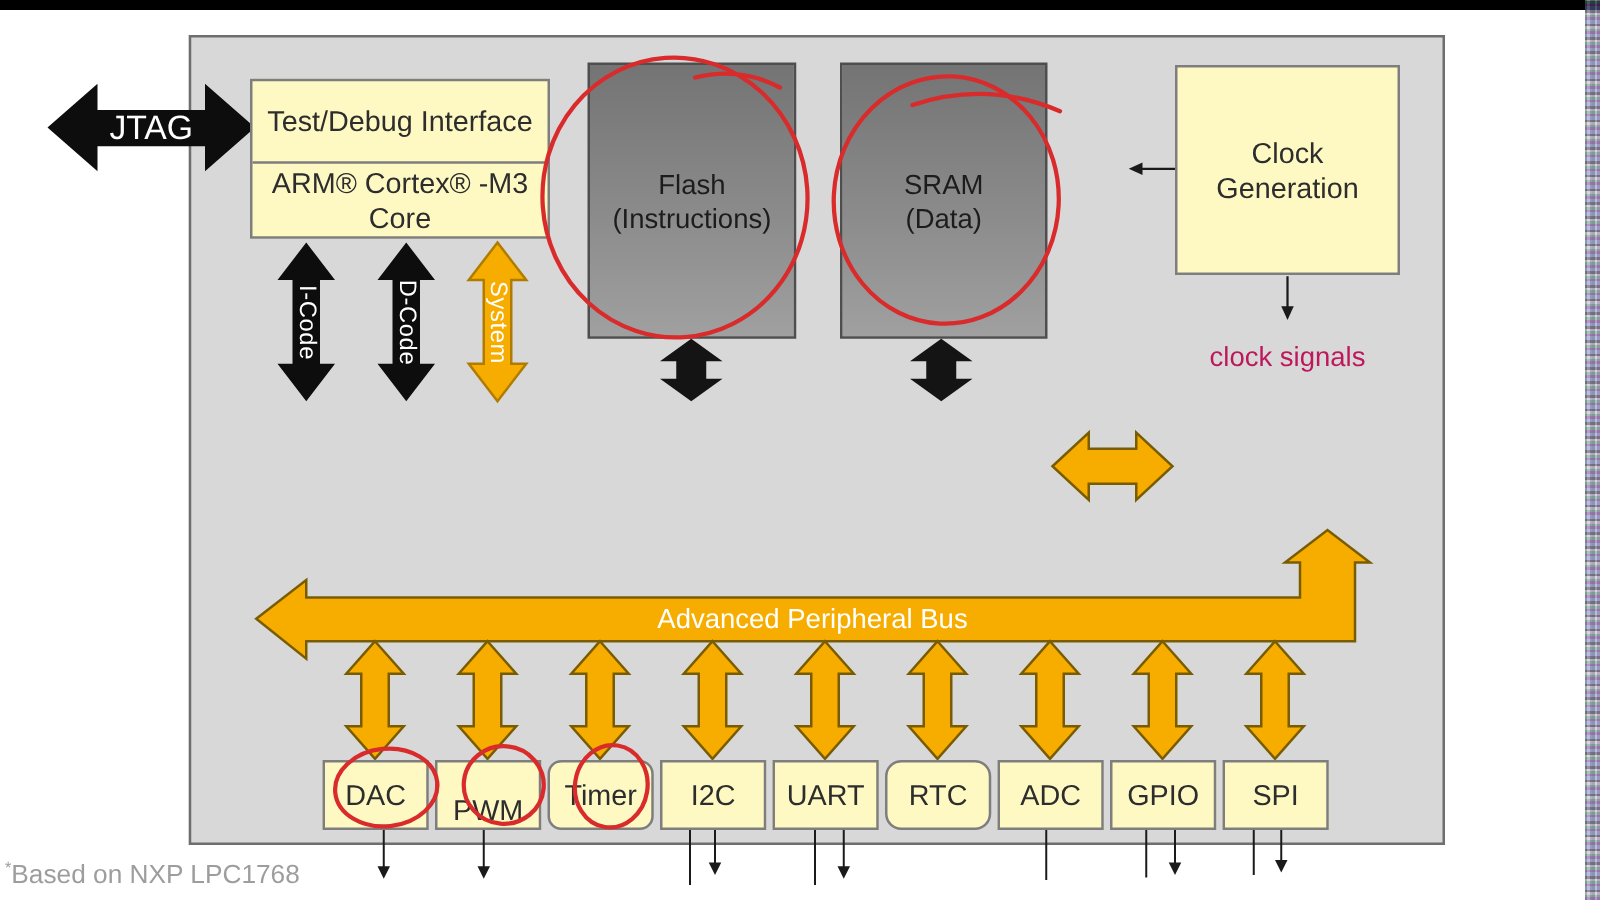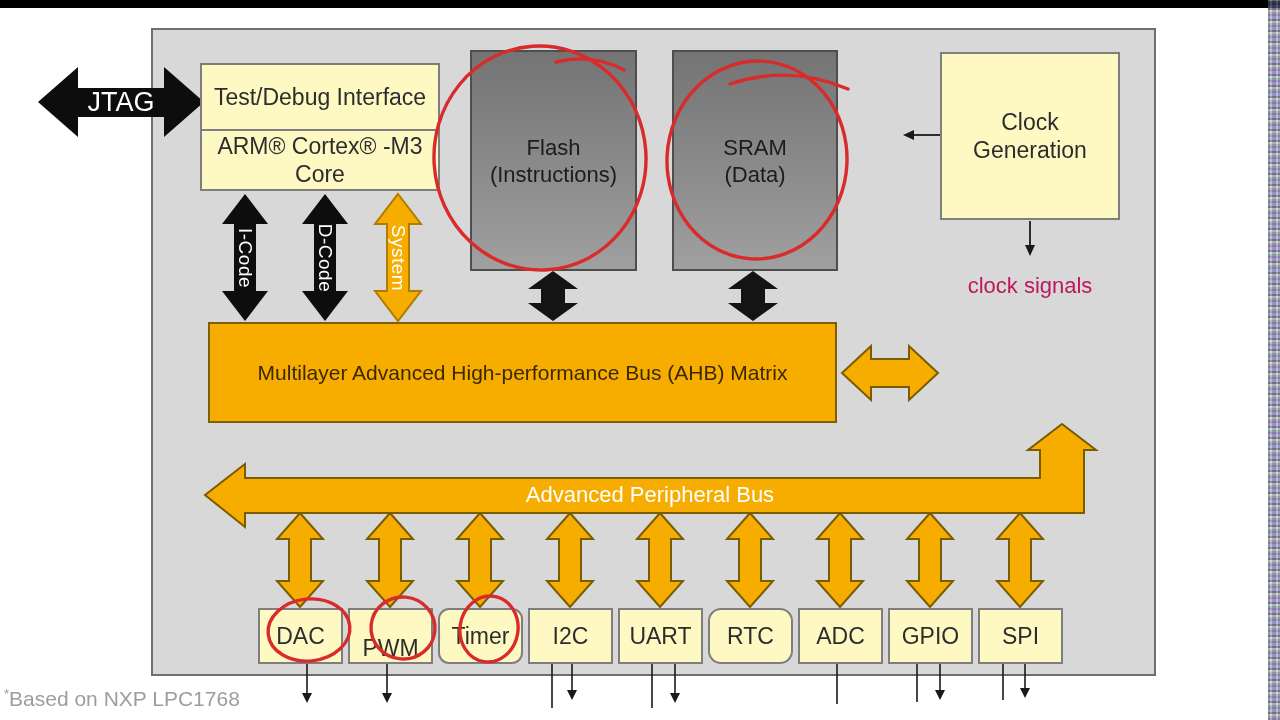--- a/index.html
+++ b/index.html
@@ -152,23 +152,20 @@
     <span class="fs22">(Data)</span>
   </div>
 
   <div class="box white-box" style="left:940px;top:52px;width:180px;height:168px;">
     <span class="fs23">Clock</span>
     <span class="fs23">Generation</span>
   </div>
 
   <div class="lbl fs22" style="left:930px;top:272px;width:200px;color:#be185d;">clock signals</div>
 
-  <div class="box orange-box" style="left:208px;top:322px;width:629px;height:101px;">
-    <span class="fs21">Multilayer Advanced High-performance Bus (AHB) Matrix</span>
-  </div>
 
 
   <div class="lbl white-text" style="left:58px;top:87px;width:126px;font-size:27px;">JTAG</div>
 
   <div class="rot-lbl" style="left:245px;top:258px;">I-Code</div>
   <div class="rot-lbl" style="left:325px;top:258px;">D-Code</div>
   <div class="rot-lbl" style="left:398px;top:258px;">System</div>
 
   <div class="lbl white-text" style="left:450px;top:482px;width:400px;font-size:22px;">Advanced Peripheral Bus</div>
 

